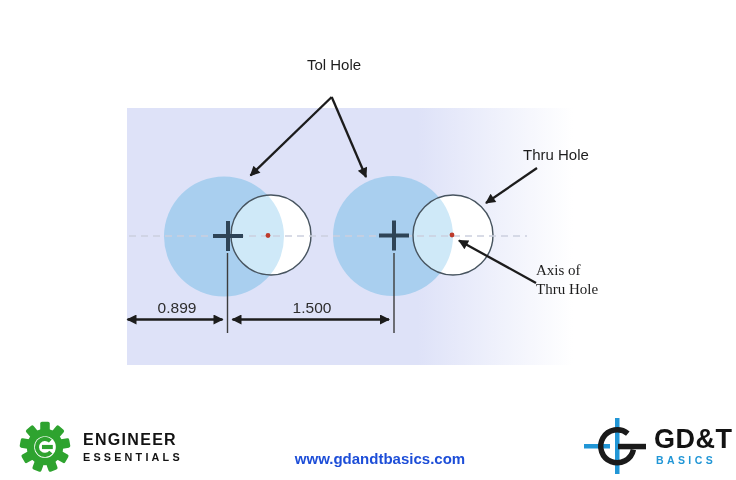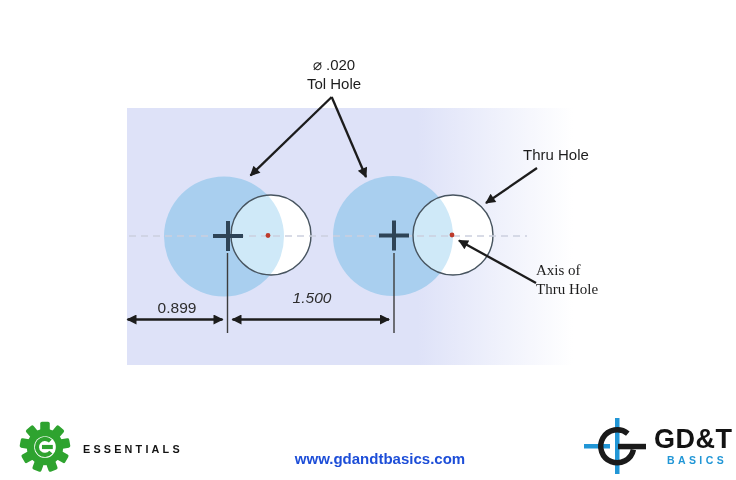--- a/index.html
+++ b/index.html
@@ -28,21 +28,21 @@
   .ee-text{margin-left:12px;color:#131313;}
   .ee-line1{font-size:16px;font-weight:bold;letter-spacing:1.3px;line-height:17px;}
   .ee-line2{font-size:10.8px;font-weight:bold;letter-spacing:3.2px;line-height:12px;margin-top:3px;}
   
   .website{left:280px;top:450px;width:200px;text-align:center;
     font-size:15px;font-weight:bold;color:#1d4ed8;}
   
   .gdt-logo{left:582px;top:415px;display:flex;align-items:center;}
   .gdt-text{margin-left:4px;}
   .gdt-line1{font-size:27px;font-weight:bold;color:#131313;line-height:26px;letter-spacing:0.5px;}
-  .gdt-line2{font-size:10.5px;font-weight:bold;color:#2196d6;letter-spacing:3.4px;line-height:12px;margin-top:2px;margin-left:13px;}
+  .gdt-line2{font-size:10.5px;font-weight:bold;color:#2196d6;letter-spacing:3.4px;line-height:12px;margin-top:2px;margin-left:2px;}
 </style>
 </head>
 <body>
 
 <div class="abs panel"></div>
 
 <svg class="abs overlay" viewBox="0 0 736 480">
   <defs>
     <marker id="ah" viewBox="0 0 10 10" refX="9" refY="5" markerWidth="12.5" markerHeight="10" markerUnits="userSpaceOnUse" orient="auto-start-reverse">
       <path d="M0,0 L10,5 L0,10 z" fill="#1c1c1c"></path>
@@ -92,33 +92,32 @@
   <path d="M127.5 319.5 H222.5" stroke="#1c1c1c" stroke-width="2.3" marker-start="url(#ah)" marker-end="url(#ah)"></path>
   <path d="M232.5 319.5 H389" stroke="#1c1c1c" stroke-width="2.3" marker-start="url(#ah)" marker-end="url(#ah)"></path>
 
   <path d="M331.7 97 L250.5 175.5" stroke="#1c1c1c" stroke-width="2.3" marker-end="url(#ah)" fill="none"></path>
   <path d="M331.7 97 L366 177" stroke="#1c1c1c" stroke-width="2.3" marker-end="url(#ah)" fill="none"></path>
   <path d="M537 168 L486 203" stroke="#1c1c1c" stroke-width="2.3" marker-end="url(#ah)" fill="none"></path>
   <path d="M536 283 L459 240.5" stroke="#1c1c1c" stroke-width="2.3" marker-end="url(#ah)" fill="none"></path>
 </svg>
 
 <div class="abs lbl center" style="left:264px;top:55px;width:140px;">
-  <div>⌀ .020</div>
   <div>Tol Hole</div>
 </div>
 
 <div class="abs lbl" style="left:523px;top:145px;">Thru Hole</div>
 
 <div class="abs lbl" style="left:536px;top:261px;font-family:Liberation Serif, serif;">
   <div>Axis of</div>
   <div>Thru Hole</div>
 </div>
 
 <div class="abs dim-lbl" style="left:142px;top:299px;">0.899</div>
-<div class="abs dim-lbl" style="left:277px;top:289px;font-style:italic;">1.500</div>
+<div class="abs dim-lbl" style="left:277px;top:299px;">1.500</div>
 
 <div class="abs ee-logo">
   <svg width="52" height="60" viewBox="-30 -30 60 60">
     <g fill="#2EA32F">
       <g>
         <rect x="-5.5" y="-29" width="11" height="13" rx="2" transform="rotate(0)"></rect>
         <rect x="-5.5" y="-29" width="11" height="13" rx="2" transform="rotate(40)"></rect>
         <rect x="-5.5" y="-29" width="11" height="13" rx="2" transform="rotate(80)"></rect>
         <rect x="-5.5" y="-29" width="11" height="13" rx="2" transform="rotate(120)"></rect>
         <rect x="-5.5" y="-29" width="11" height="13" rx="2" transform="rotate(160)"></rect>
@@ -127,20 +126,21 @@
         <rect x="-5.5" y="-29" width="11" height="13" rx="2" transform="rotate(280)"></rect>
         <rect x="-5.5" y="-29" width="11" height="13" rx="2" transform="rotate(320)"></rect>
       </g>
       <circle r="21"></circle>
       <circle r="12.5" fill="#ffffff"></circle>
       <path d="M 6.2 -6.8 A 9.2 9.2 0 1 0 6.8 6" fill="none" stroke="#2EA32F" stroke-width="4.8"></path>
       <rect x="-3.5" y="-2.4" width="12.5" height="4.8"></rect>
     </g>
   </svg>
   <div class="ee-text">
+    <div class="ee-line1">ENGINEER</div>
     <div class="ee-line2">ESSENTIALS</div>
   </div>
 </div>
 
 <div class="abs website">www.gdandtbasics.com</div>
 
 <div class="abs gdt-logo">
   <svg width="68" height="62" viewBox="0 0 68 62">
     <rect x="33" y="3" width="4.5" height="56" fill="#2196D6"></rect>
     <rect x="2" y="29" width="26" height="4.5" fill="#2196D6"></rect>

